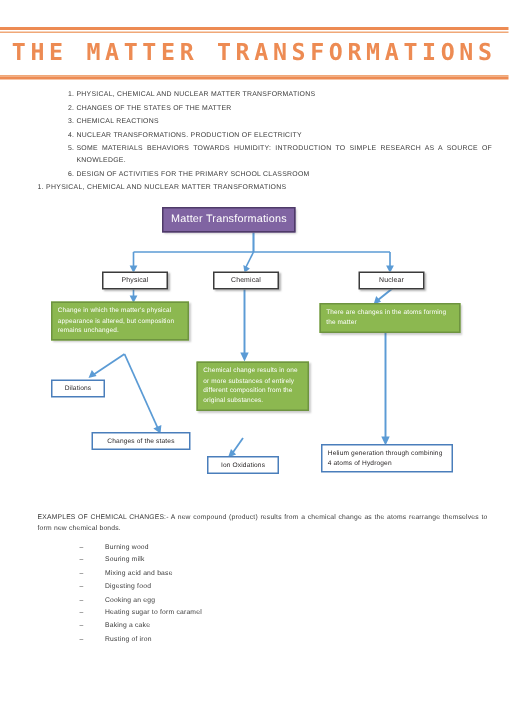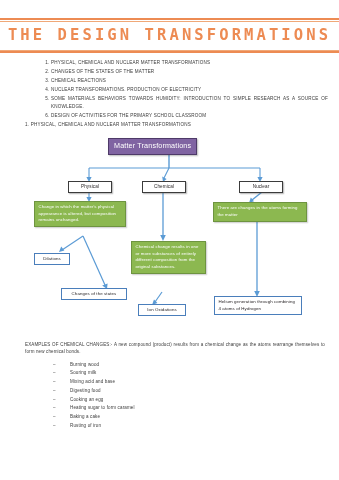--- a/index.html
+++ b/index.html
@@ -199,21 +199,21 @@
   }
 </style>
 </head>
 <body>
 
 <div class="page">
 
   <div class="title-block">
     <div class="rule"></div>
     <div class="rule thin"></div>
-    <div class="title-text">THE DESIGN TRANSFORMATIONS</div>
+    <div class="title-text">THE MATTER TRANSFORMATIONS</div>
     <div class="rule thin"></div>
     <div class="rule"></div>
   </div>
 
   <div class="toc">
     <ol>
       <li>PHYSICAL, CHEMICAL AND NUCLEAR MATTER TRANSFORMATIONS</li>
       <li>CHANGES OF THE STATES OF THE MATTER</li>
       <li>CHEMICAL REACTIONS</li>
       <li>NUCLEAR TRANSFORMATIONS. PRODUCTION OF ELECTRICITY</li>

